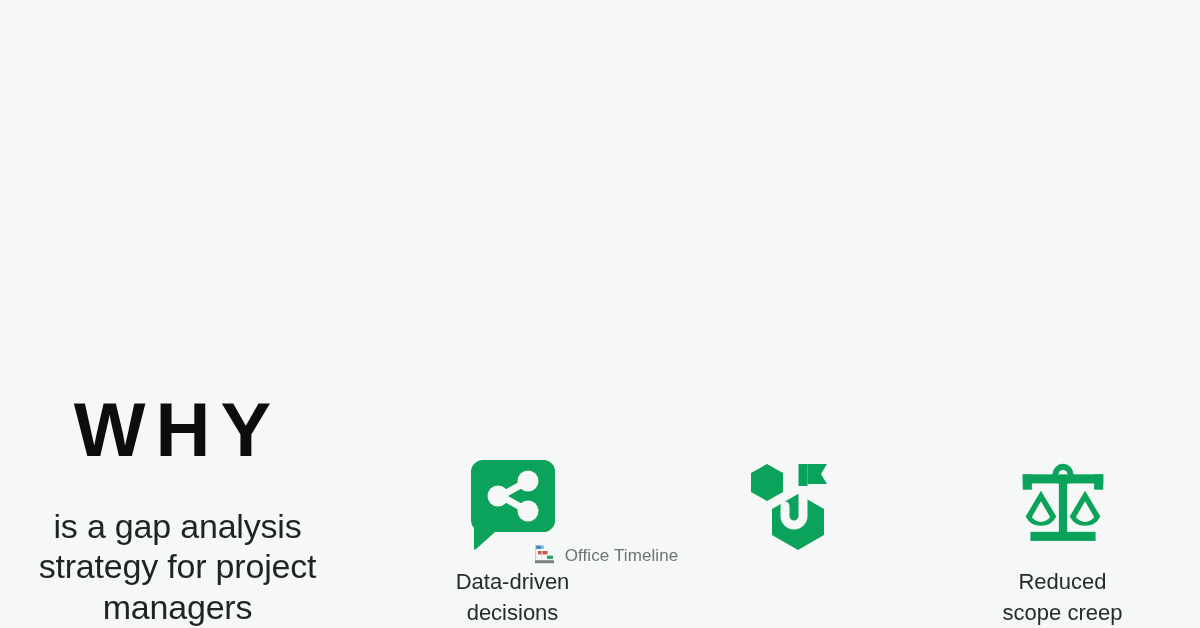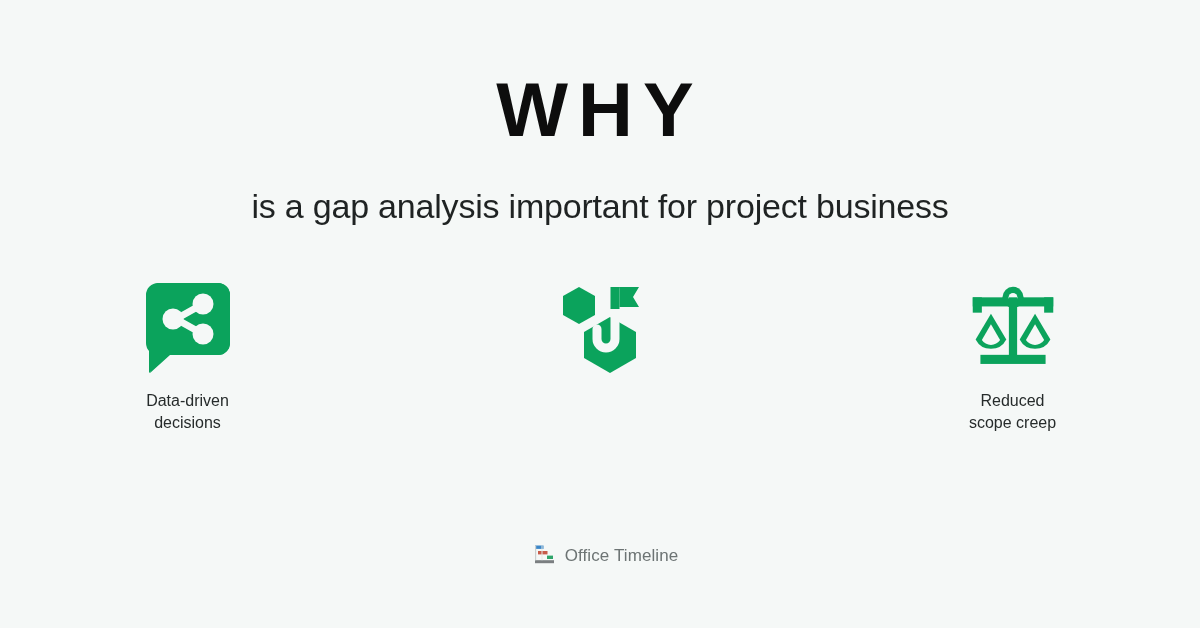--- a/index.html
+++ b/index.html
@@ -8,22 +8,23 @@
     width:1200px; height:628px;
     background:#f5f8f7;
     font-family:"Liberation Sans", sans-serif;
     overflow:hidden;
   }
   .page {
     position:relative;
     width:1200px; height:628px;
     background:#f5f8f7;
     display:flex;
-    flex-direction:column;
-    align-items:center;
+    flex-direction:row;
+    align-items:flex-end;
+    gap:20px;
   }
 
   
   .header { width:100%; text-align:center; }
   .title {
     margin-top:72px;
     font-size:76px;
     font-weight:bold;
     letter-spacing:10px;
     color:#0d0d0d;
@@ -55,21 +56,21 @@
   }
   .feature-icon {
     height:92px;
     width:92px;
     display:flex;
     align-items:center;
     justify-content:center;
   }
   .feature-label {
     margin-top:16px;
-    font-size:16px;
+    font-size:22px;
     line-height:1.38;
     color:#262b2b;
     text-align:center;
     max-width:230px;
     white-space:pre-line;
   }
 
   
   .footer {
     position:absolute;
@@ -87,21 +88,21 @@
     letter-spacing:0.1px;
   }
 </style>
 </head>
 <body>
 
 <div class="page">
 
   <div class="header">
     <div class="title">WHY</div>
-    <div class="subtitle">is a gap analysis important for project business</div>
+    <div class="subtitle">is a gap analysis strategy for project managers</div>
   </div>
 
   <div class="features">
 
     <div class="feature">
       <div class="feature-icon">
         <svg width="84" height="90" viewBox="0 0 84 90" aria-hidden="true">
           <path d="M12 0 H72 A12 12 0 0 1 84 12 V60 A12 12 0 0 1 72 72 H24 L4 90 L8 72 H12 A12 12 0 0 1 0 60 V12 A12 12 0 0 1 12 0 Z" fill="#0ba35c"></path>
           <path d="M12 0 H72 A12 12 0 0 1 84 12 V60 A12 12 0 0 1 72 72 H22 L3 90 V12 A12 12 0 0 1 12 0 Z" fill="#0ba35c"></path>
           <g stroke="#f5f8f7" stroke-width="7" stroke-linecap="round">

